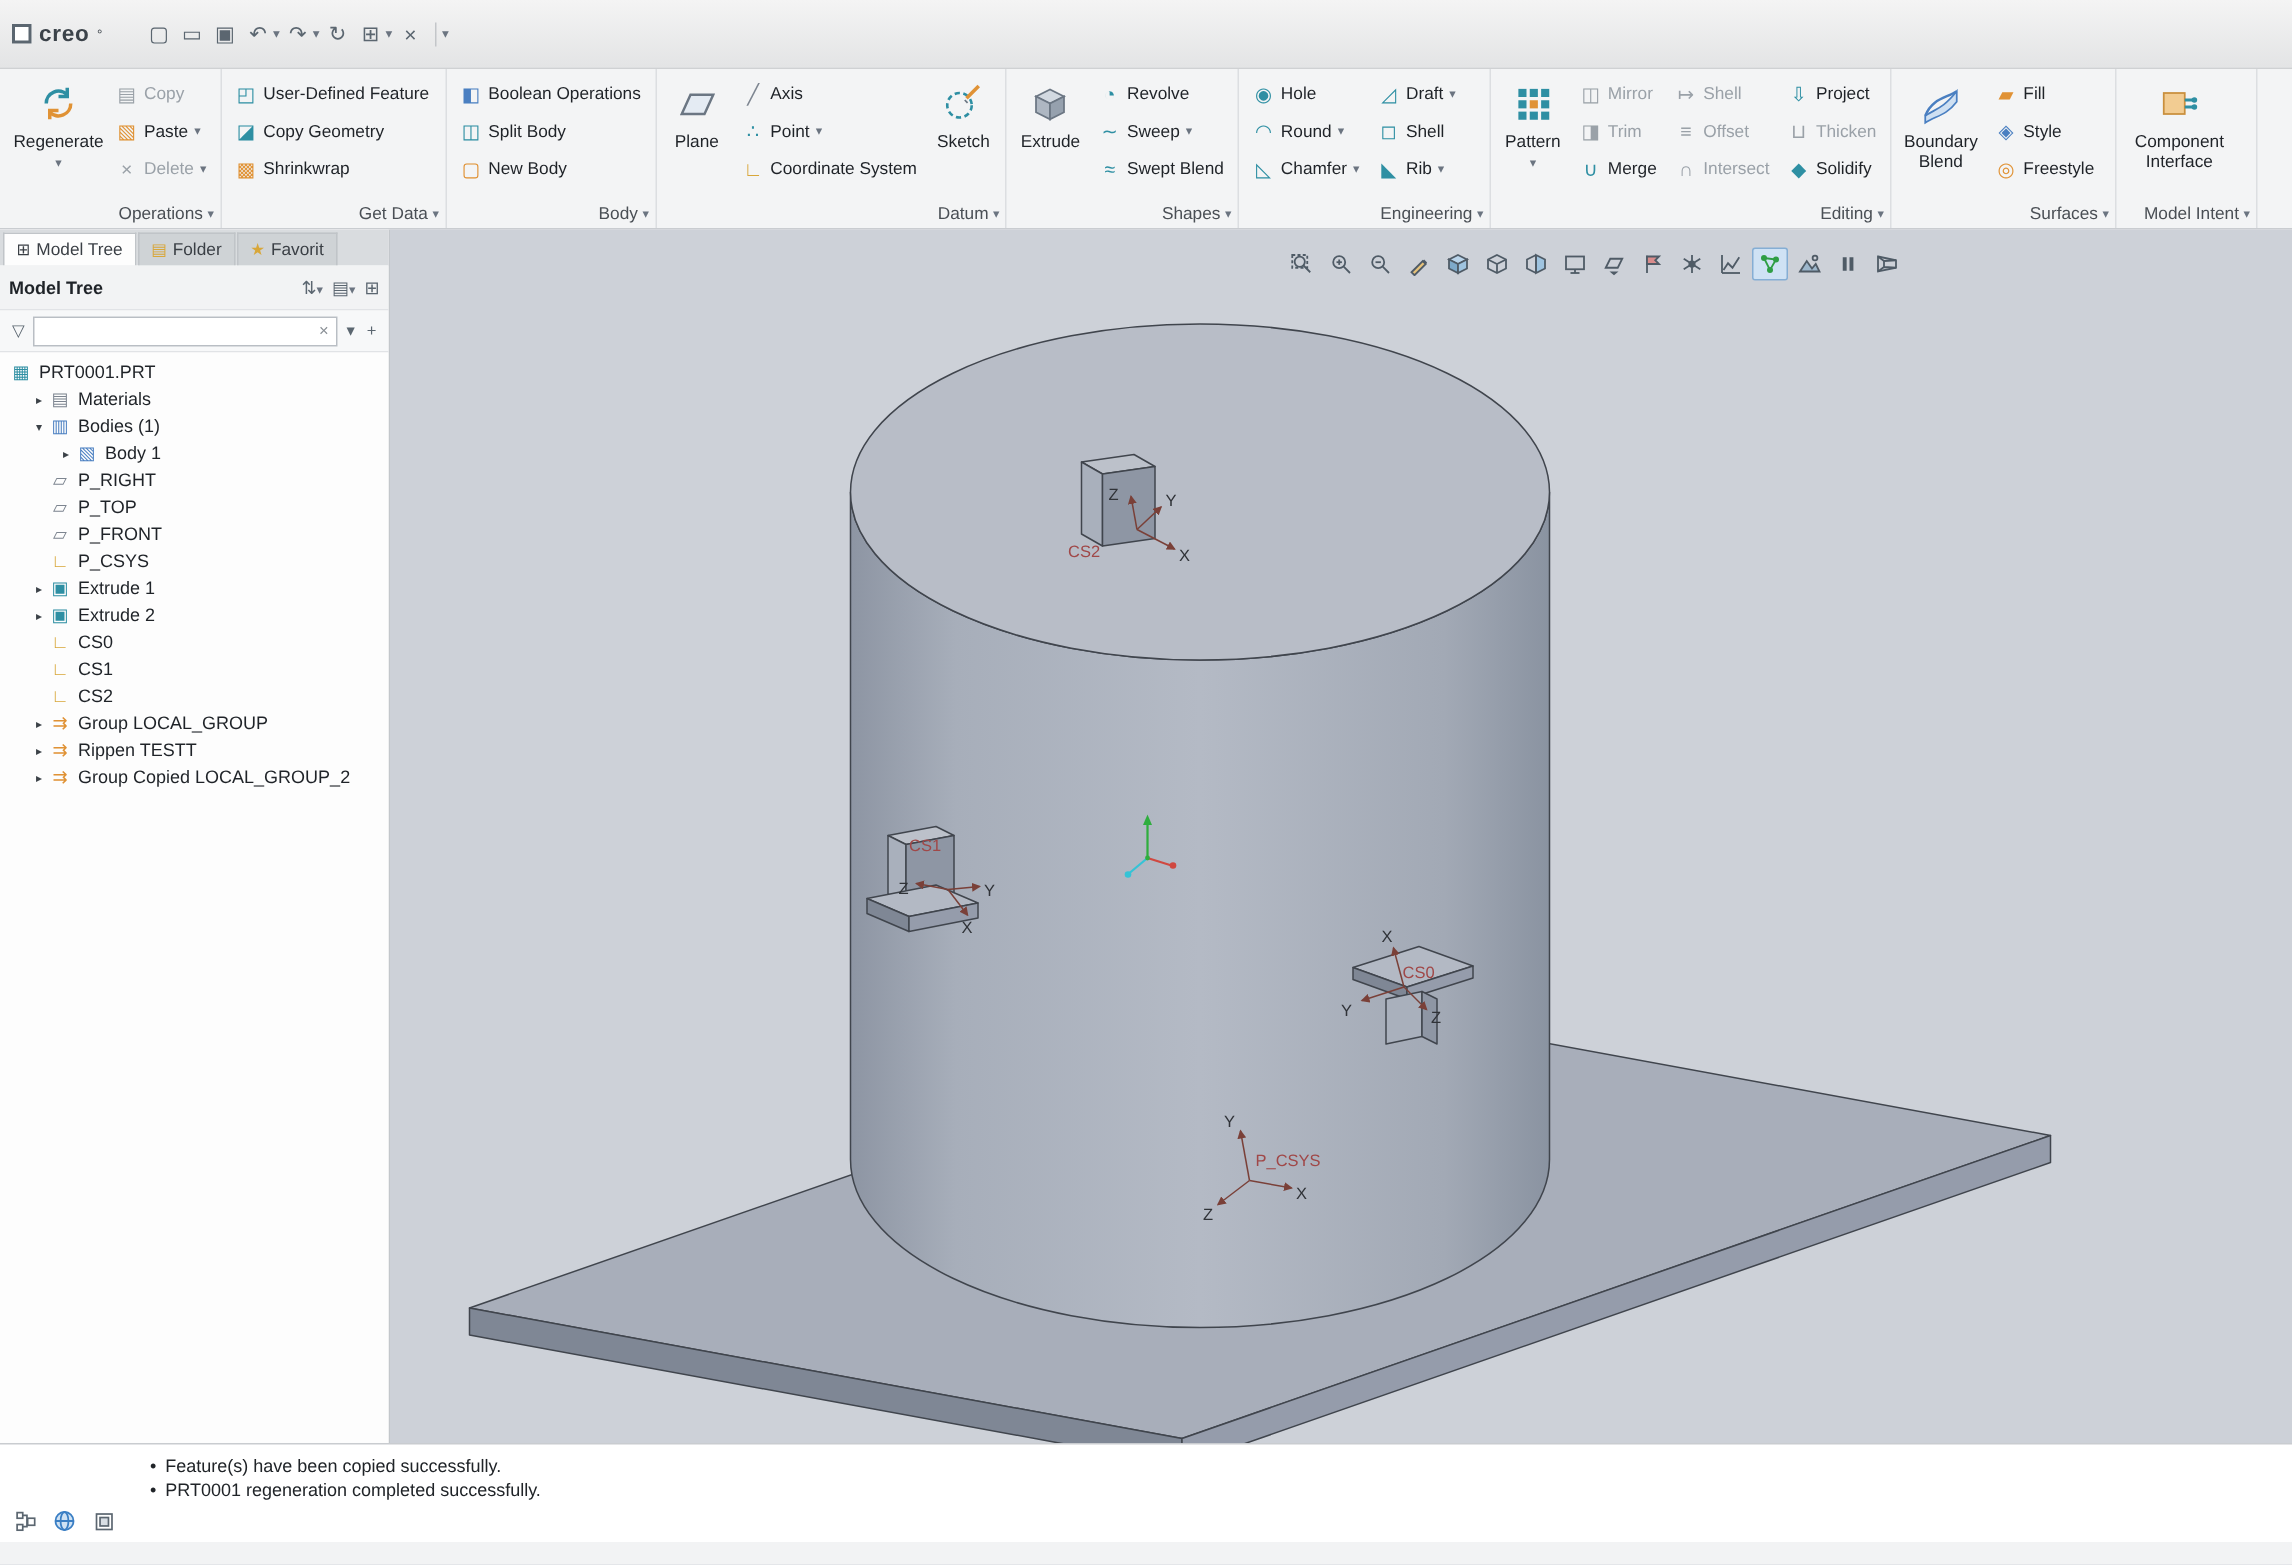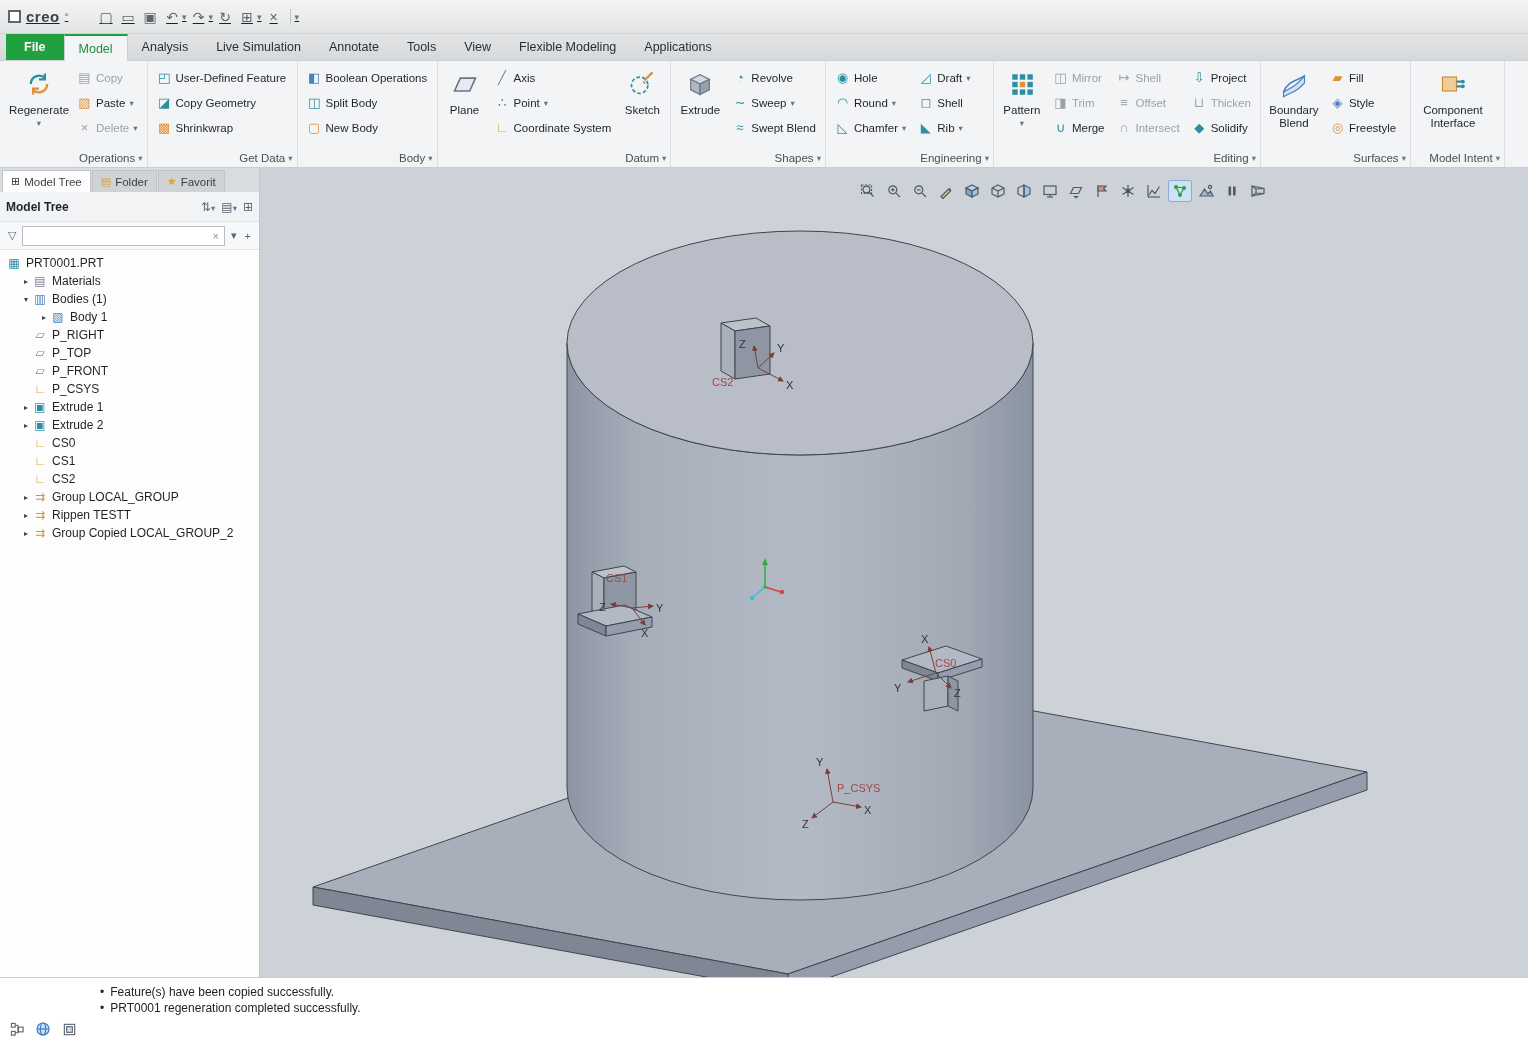--- a/index.html
+++ b/index.html
@@ -1,21 +1,21 @@
 <!DOCTYPE html>
 <html><head>
 <meta charset="utf-8">
 <style>
   * { box-sizing: border-box; margin: 0; padding: 0; }
   html,body { width:1528px; height:1043px; }
   body { font-family:"Liberation Sans","DejaVu Sans",sans-serif; font-size:12px; color:#1f2328; background:#f2f3f4; overflow:hidden; }
   #app { position:relative; width:1528px; height:1043px; background:#f2f3f4; }
 
   
-  .titlebar { height:34px; display:flex; background:linear-gradient(#f4f4f4,#e3e4e5); border-bottom:1px solid #cfd1d3; position:relative; padding:0 8px;text-decoration:underline; }
+  .titlebar { height:46px; display:flex; background:linear-gradient(#f4f4f4,#e3e4e5); border-bottom:1px solid #cfd1d3; position:relative; padding:0 8px; }
   .logo { display:flex; align-items:center; gap:5px; width:76px; }
   .logo-box { width:13px; height:13px; border:2px solid #5b6670; background:#fff; }
   .logo-text { font-size:15px; font-weight:bold; color:#3c434a; letter-spacing:0.5px; }
   .logo-mark { font-size:9px; color:#3c434a; vertical-align:super; }
   .qat { display:flex; align-items:center; gap:2px; margin-left:12px; }
   .qat .qbtn { min-width:20px; height:22px; display:flex; align-items:center; justify-content:center; color:#5b6670; font-size:14px; border-radius:2px; padding:0 2px; }
   .qat .qdd { font-size:9px; color:#6b7480; margin-left:-2px; }
   .qat .qsep { width:1px; height:16px; background:#c3c6c9; margin:0 4px; }
   .win-title { position:absolute; left:0; right:0; text-align:center; color:#9aa0a6; font-size:12px; pointer-events:none; white-space:nowrap; overflow:hidden; }
 
@@ -106,31 +106,20 @@
         <span class="qdd">▾</span>
       <span class="qbtn">↻</span>
       <span class="qbtn">⊞</span>
         <span class="qdd">▾</span>
       <span class="qbtn">×</span>
       <span class="qsep"></span>
       <span class="qdd">▾</span>
     </div>
   </div>
 
-  <div class="tabbar">
-    <span class="rtab file">File</span>
-    <span class="rtab active">Model</span>
-    <span class="rtab">Analysis</span>
-    <span class="rtab">Live Simulation</span>
-    <span class="rtab">Annotate</span>
-    <span class="rtab">Tools</span>
-    <span class="rtab">View</span>
-    <span class="rtab">Flexible Modeling</span>
-    <span class="rtab">Applications</span>
-  </div>
 
   <div class="ribbon">
 
     <div class="rgroup" style="min-width:138px">
       <div class="rbody">
         <div class="rbig">
           <span class="bico">
             <svg width="28" height="28" viewBox="0 0 24 24">
                 <path d="M5 12a7 7 0 0 1 12-5" stroke="#2e8fa3" stroke-width="2" fill="none"></path>
                 <path d="M17 3v5h-5" stroke="#2e8fa3" stroke-width="2" fill="none"></path>

